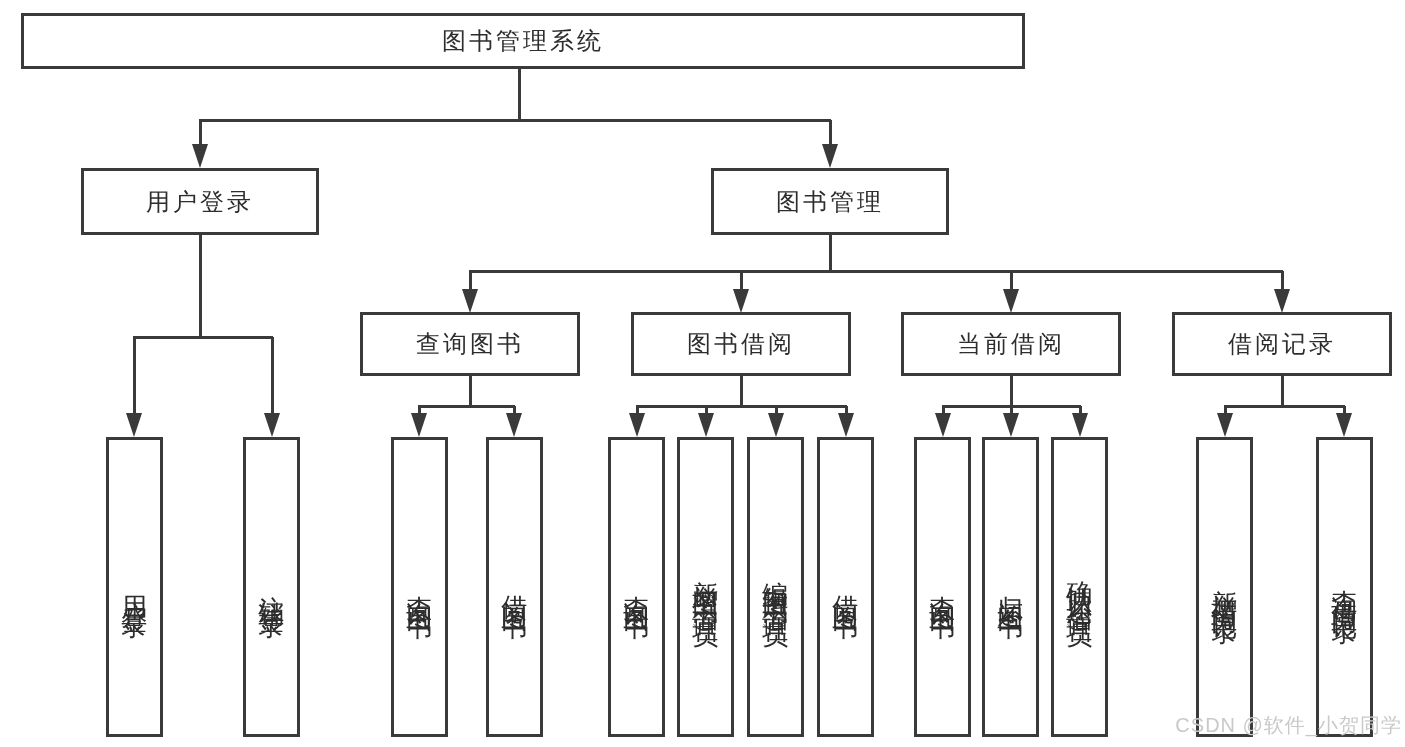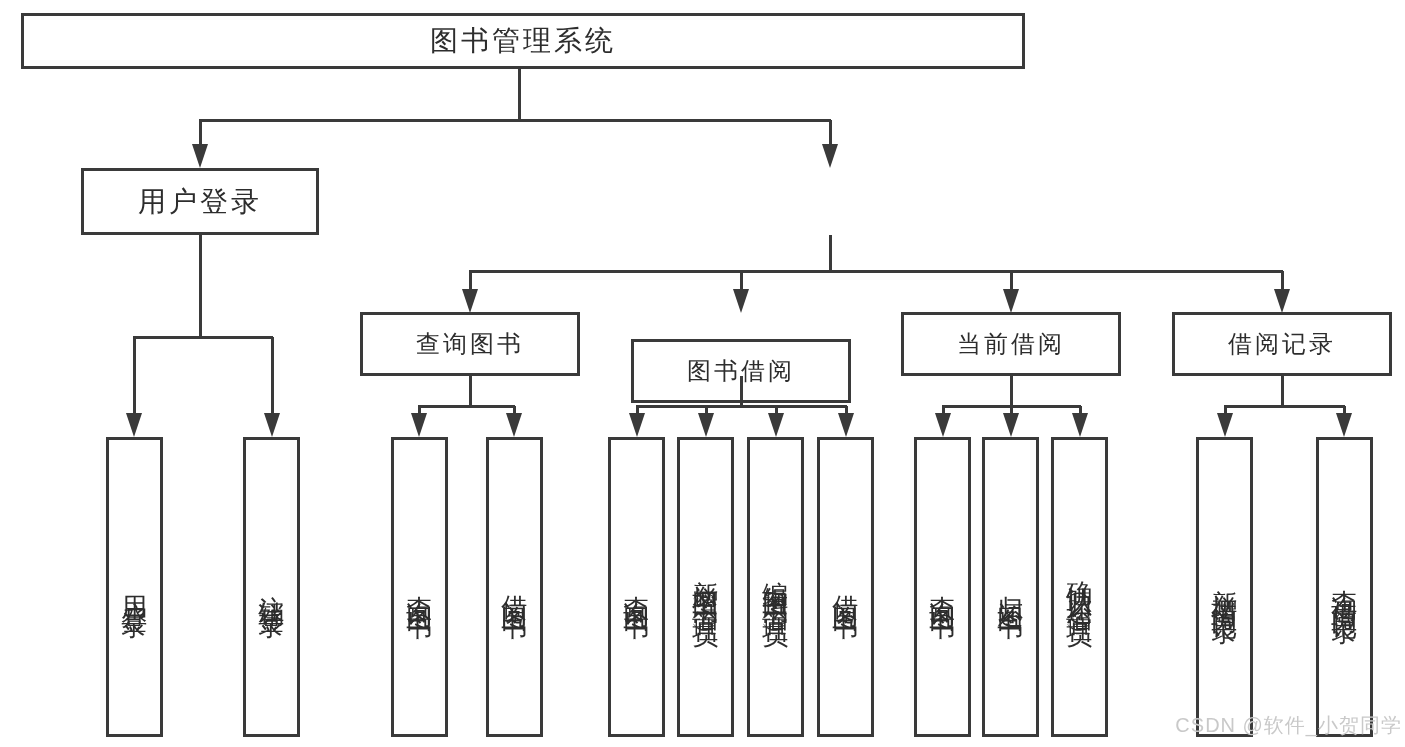--- a/index.html
+++ b/index.html
@@ -13,21 +13,21 @@
   .box{
     position:absolute;
     box-sizing:border-box;
     border:3px solid #3a3a3a;
     background:#ffffff;
     display:flex;
     align-items:center;
     justify-content:center;
     color:#2d2d2d;
   }
-  .hlabel{font-size:28px;letter-spacing:3px;white-space:nowrap;}
+  .hlabel{font-size:24px;letter-spacing:3px;white-space:nowrap;}
   .hlabel3{font-size:24px;letter-spacing:3px;white-space:nowrap;}
   .vtext{
     writing-mode:vertical-rl;
     font-size:26px;
     letter-spacing:6px;
     line-height:1.1;
     white-space:nowrap;
   }
   .vline{position:absolute;width:3px;background:#3a3a3a;}
   .hline{position:absolute;height:3px;background:#3a3a3a;}
@@ -60,20 +60,23 @@
   <div class="vline" style="left:518px;top:69px;height:51px;"></div>
   <div class="hline" style="left:199px;top:119px;width:632px;"></div>
   <div class="vline" style="left:199px;top:120px;height:26px;"></div>
   <div class="arrow" style="left:192px;top:144px;"></div>
   <div class="vline" style="left:829px;top:120px;height:26px;"></div>
   <div class="arrow" style="left:822px;top:144px;"></div>
 
   <div class="box" style="left:81px;top:168px;width:238px;height:67px;">
     <span class="hlabel">用户登录</span>
   </div>
+  <div class="box" style="left:711px;top:168px;width:238px;height:67px;">
+    <span class="hlabel">图书管理</span>
+  </div>
 
   <div class="vline" style="left:199px;top:235px;height:102px;"></div>
   <div class="hline" style="left:133px;top:336px;width:140px;"></div>
   <div class="vline" style="left:133px;top:337px;height:77px;"></div>
   <div class="arrow" style="left:126px;top:413px;"></div>
   <div class="vline" style="left:271px;top:337px;height:77px;"></div>
   <div class="arrow" style="left:264px;top:413px;"></div>
 
   <div class="vline" style="left:829px;top:235px;height:37px;"></div>
   <div class="hline" style="left:469px;top:270px;width:814px;"></div>
@@ -82,21 +85,21 @@
   <div class="vline" style="left:740px;top:271px;height:20px;"></div>
   <div class="arrow" style="left:733px;top:289px;"></div>
   <div class="vline" style="left:1010px;top:271px;height:20px;"></div>
   <div class="arrow" style="left:1003px;top:289px;"></div>
   <div class="vline" style="left:1281px;top:271px;height:20px;"></div>
   <div class="arrow" style="left:1274px;top:289px;"></div>
 
   <div class="box" style="left:360px;top:312px;width:220px;height:64px;">
     <span class="hlabel3">查询图书</span>
   </div>
-  <div class="box" style="left:631px;top:312px;width:220px;height:64px;margin-top:27px;">
+  <div class="box" style="left:631px;top:312px;width:220px;height:64px;">
     <span class="hlabel3">图书借阅</span>
   </div>
   <div class="box" style="left:1172px;top:312px;width:220px;height:64px;">
     <span class="hlabel3">借阅记录</span>
   </div>
   <div class="box" style="left:901px;top:312px;width:220px;height:64px;">
     <span class="hlabel3">当前借阅</span>
   </div>
 
   <div class="vline" style="left:469px;top:376px;height:31px;"></div>

